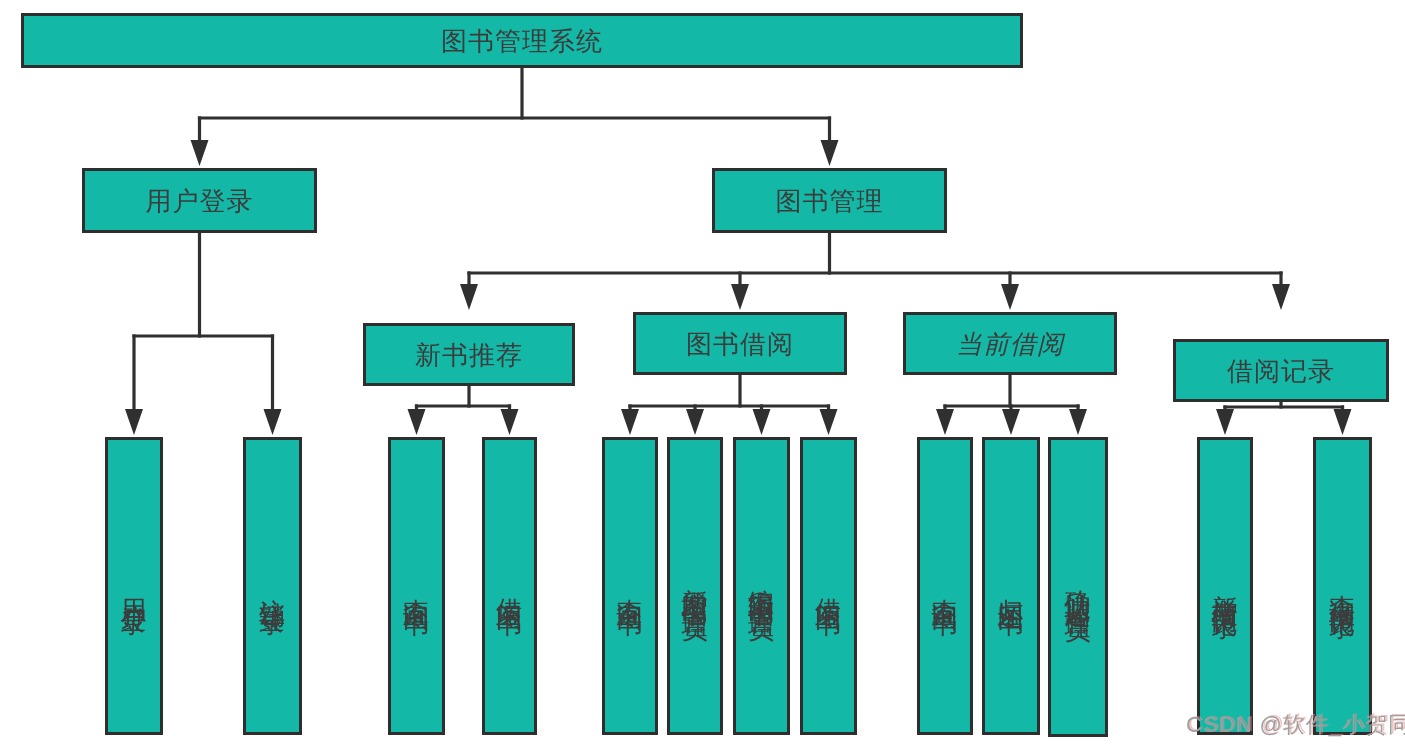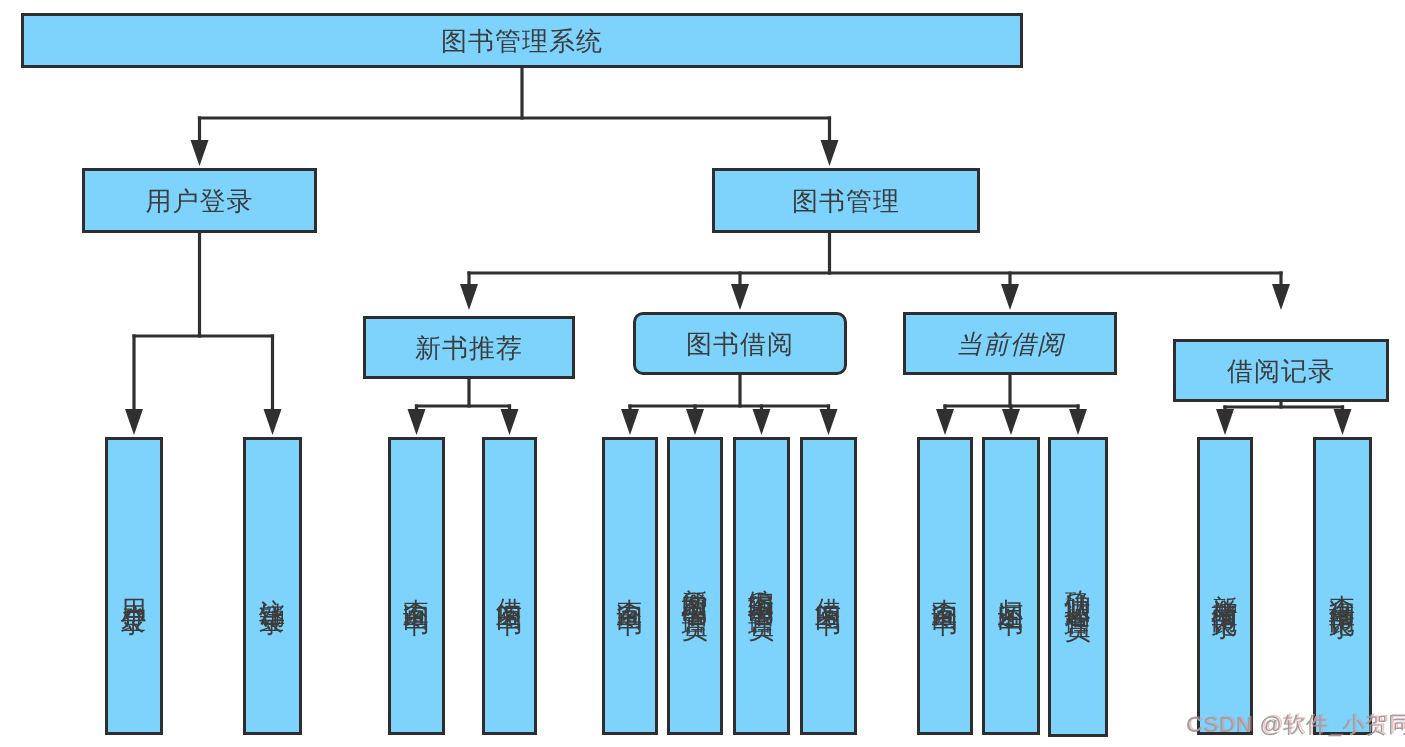--- a/index.html
+++ b/index.html
@@ -2,21 +2,21 @@
 <html><head>
 <meta charset="utf-8">
 <style>
   html,body{margin:0;padding:0;background:#ffffff;}
   body{font-family:"Liberation Sans","DejaVu Sans",sans-serif;}
   #canvas{position:relative;width:1405px;height:747px;background:#ffffff;overflow:hidden;}
   #wires{position:absolute;left:0;top:0;width:1405px;height:747px;}
   .node{
     position:absolute;
     box-sizing:border-box;
-    background:#7dd3fc;
+    background:#14b8a6;
     border:3px solid #2e2e2e;
     display:flex;
     align-items:center;
     justify-content:center;
     color:#3c3c3c;
     font-size:26px;
     line-height:1;
   }
   .node .label{white-space:nowrap;letter-spacing:1px;}
   .node.v .label{
@@ -95,27 +95,27 @@
       <line x1="1342.5" y1="407" x2="1342.5" y2="413" stroke="#303030" stroke-width="3.2" stroke-linecap="square"></line>
       <polygon points="1333.5,409 1351.5,409 1342.5,435" fill="#303030"></polygon>
     </svg>
   <div id="watermark">CSDN @软件_小贺同学</div>
 <div class="node" style="left: 21px; top: 13px; width: 1002px; height: 55px;">
       <span class="label">图书管理系统</span>
     </div>
     <div class="node" style="left: 82px; top: 168px; width: 235px; height: 65px;">
       <span class="label">用户登录</span>
     </div>
-    <div class="node" style="left: 712px; top: 168px; width: 268px; height: 65px;">
+    <div class="node" style="left: 712px; top: 168px; width: 235px; height: 65px;">
       <span class="label">图书管理</span>
     </div>
-    <div class="node" style="left: 363px; top: 316px; width: 212px; height: 63px;">
+    <div class="node" style="left: 363px; top: 323px; width: 212px; height: 63px;">
       <span class="label">新书推荐</span>
     </div>
-    <div class="node" style="left: 633px; top: 312px; width: 214px; height: 63px; border-radius: 10px;">
+    <div class="node" style="left: 633px; top: 312px; width: 214px; height: 63px;">
       <span class="label">图书借阅</span>
     </div>
     <div class="node" style="left: 903px; top: 312px; width: 214px; height: 63px; font-style: italic;">
       <span class="label">当前借阅</span>
     </div>
     <div class="node" style="left: 1173px; top: 312px; width: 216px; height: 63px; margin-top: 27px;">
       <span class="label">借阅记录</span>
     </div>
     <div class="node v" style="left: 105px; top: 437px; width: 58px; height: 298px;">
       <span class="label">用户登录</span>

